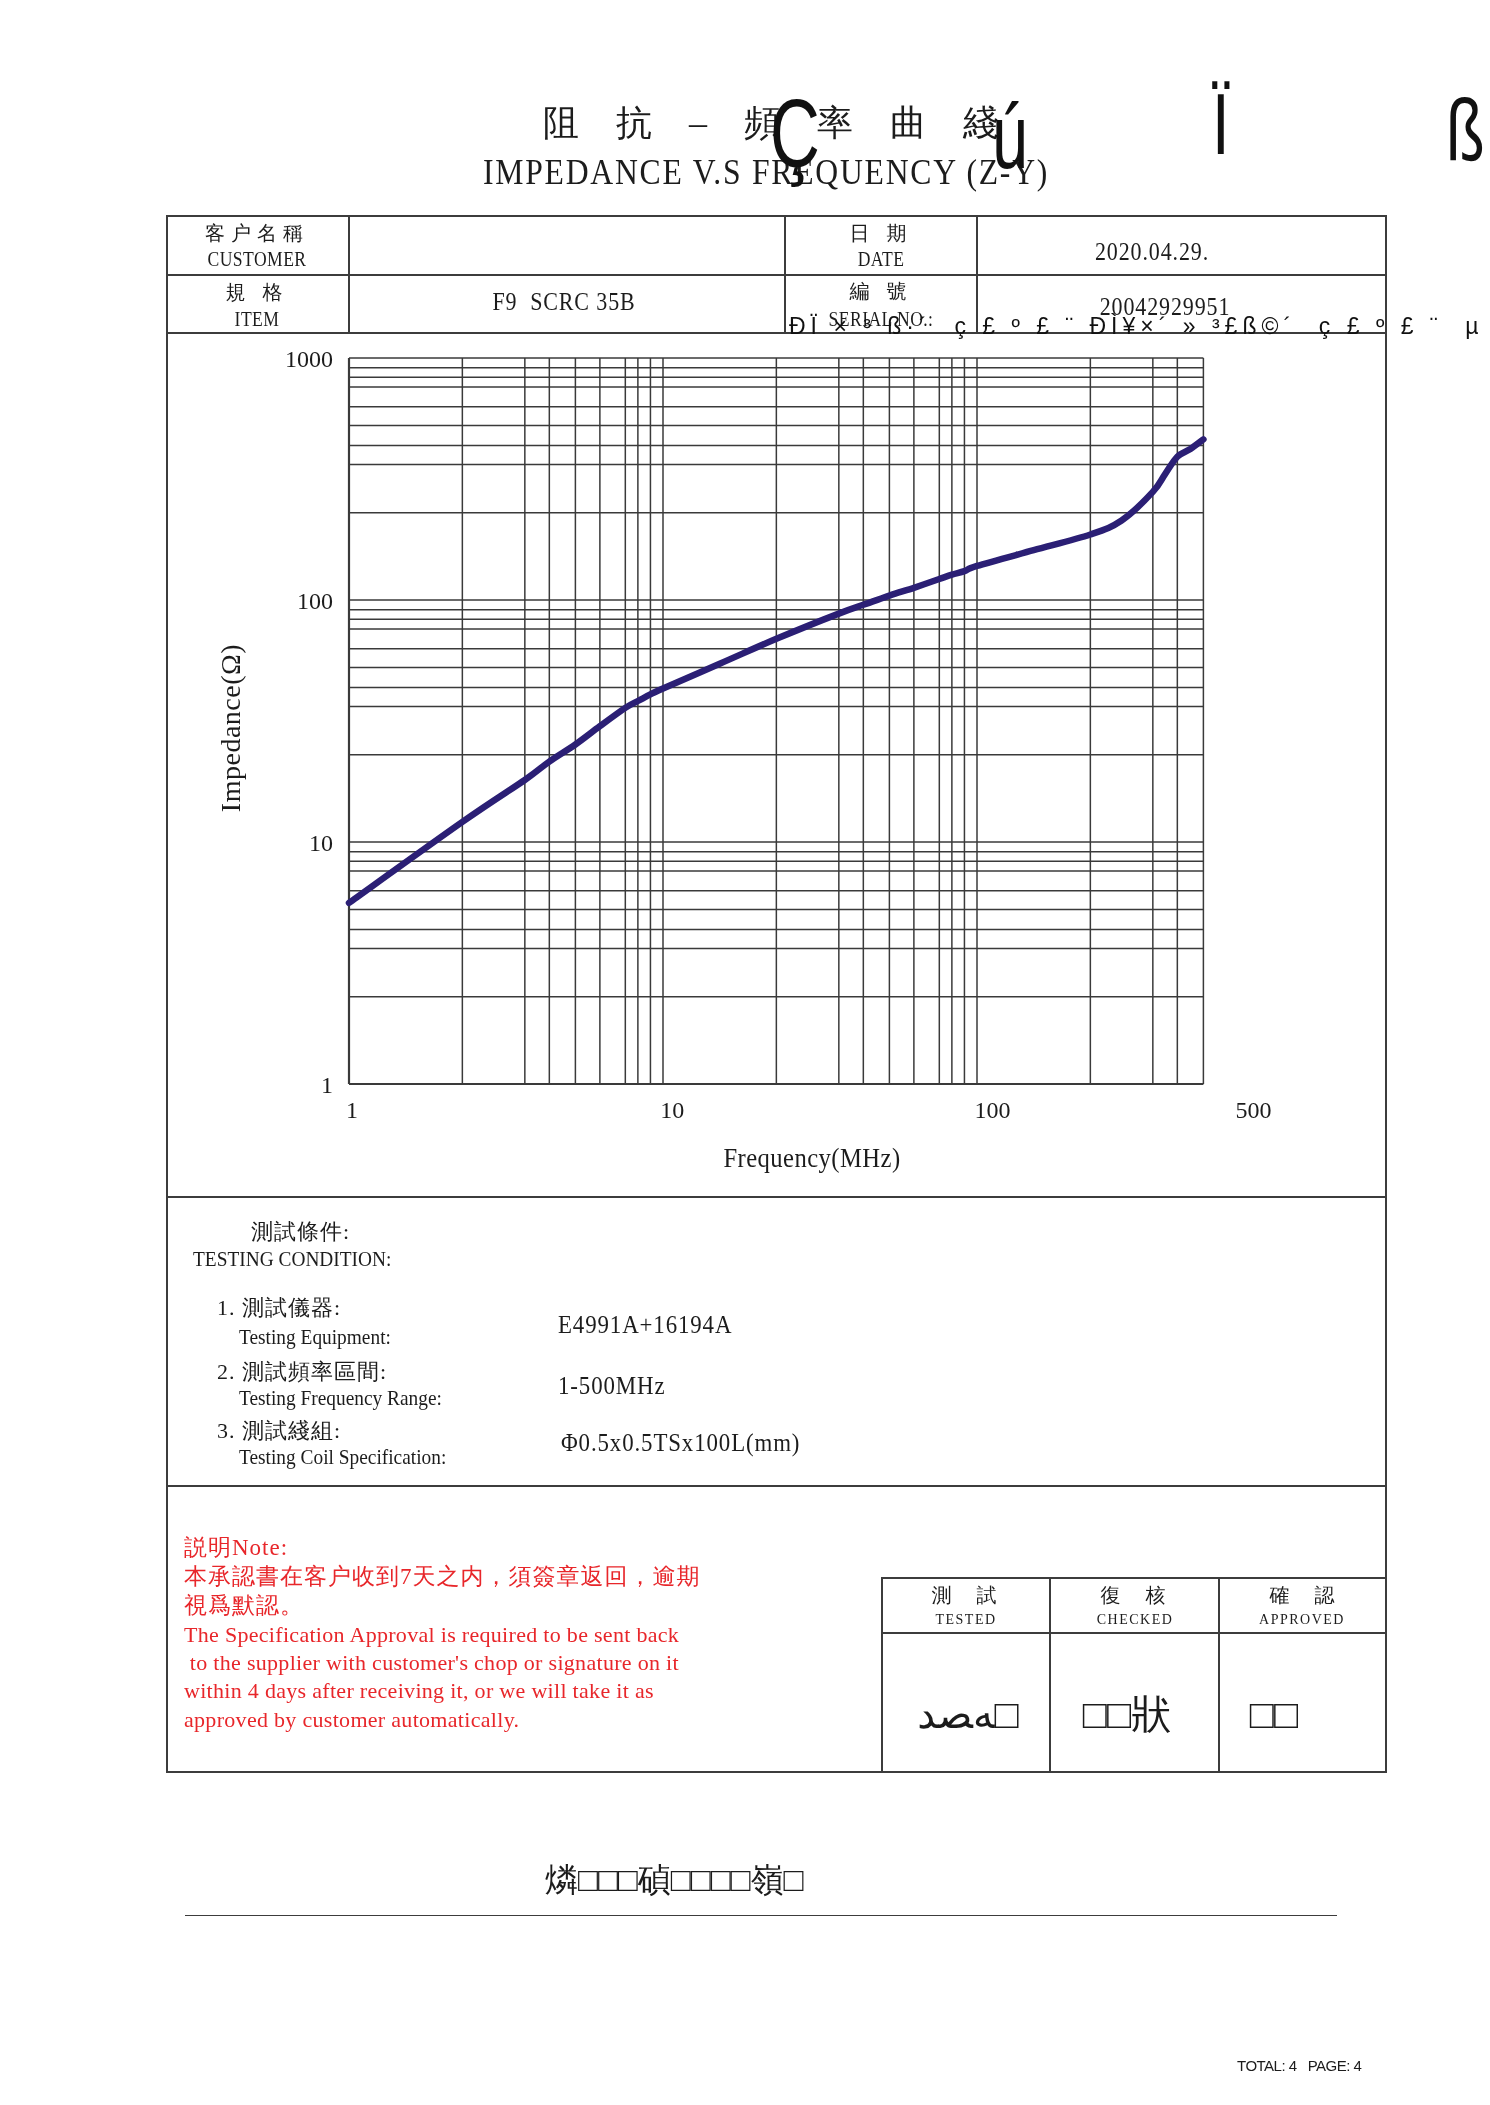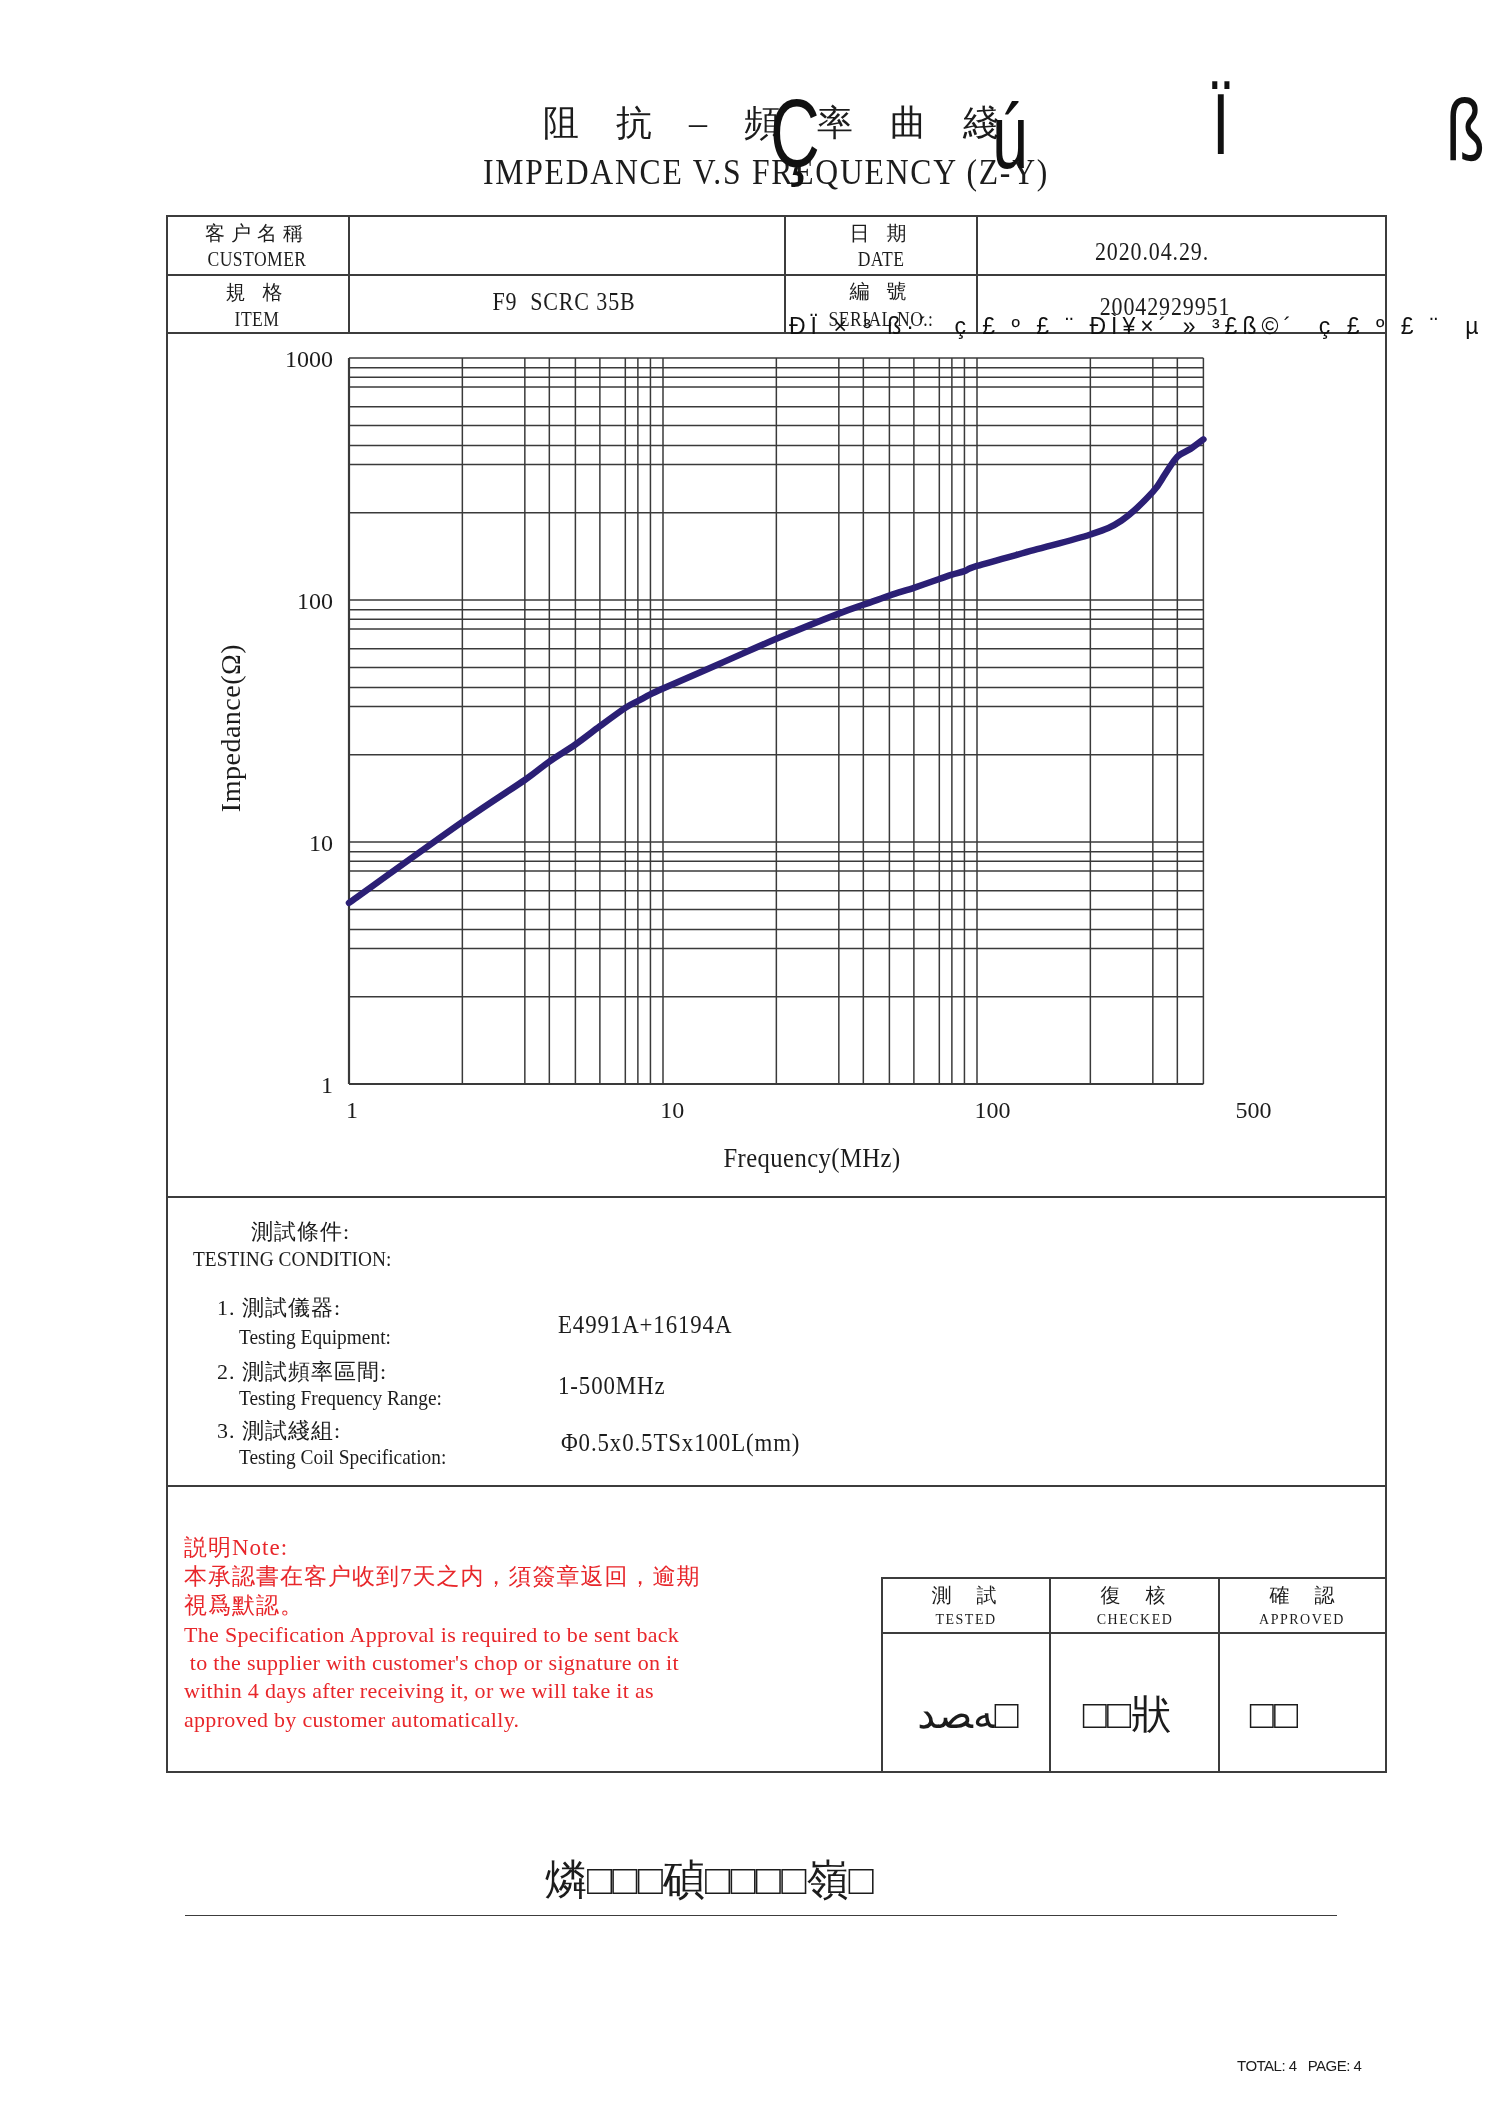--- a/index.html
+++ b/index.html
@@ -46,21 +46,21 @@
   .note { color:#e8262a; }
   .note-zh { font-size:23px; letter-spacing:1px; }
   .note-en { font-size:22px; letter-spacing:.3px; }
 
   
   .s-zh { font-size:20px; letter-spacing:10px; }
   .s-en { font-size:14px; letter-spacing:1.5px; }
   .s-val { font-size:40px; font-family:Liberation Sans, sans-serif; }
 
   
-  .foot-garble { left:545px; top:1880px; font-size:42px; font-family:Liberation Serif, serif; }
+  .foot-garble { left:545px; top:1880px; font-size:33px; font-family:Liberation Serif, serif; }
   .foot-page { left:1237px; top:2065px; font-size:15px; font-family:"Liberation Sans","DejaVu Sans",sans-serif; white-space:pre; letter-spacing:-.5px; }
 </style>
 </head>
 <body>
 
 <div class="abs c title-zh">阻 抗 – 頻 率 曲 綫</div>
 <div class="abs cn title-en">IMPEDANCE V.S FREQUENCY (Z-Y)</div>
 <div class="glyph g0">Ç</div>
 <div class="glyph g1">ú</div>
 <div class="glyph g2">Ï</div>

